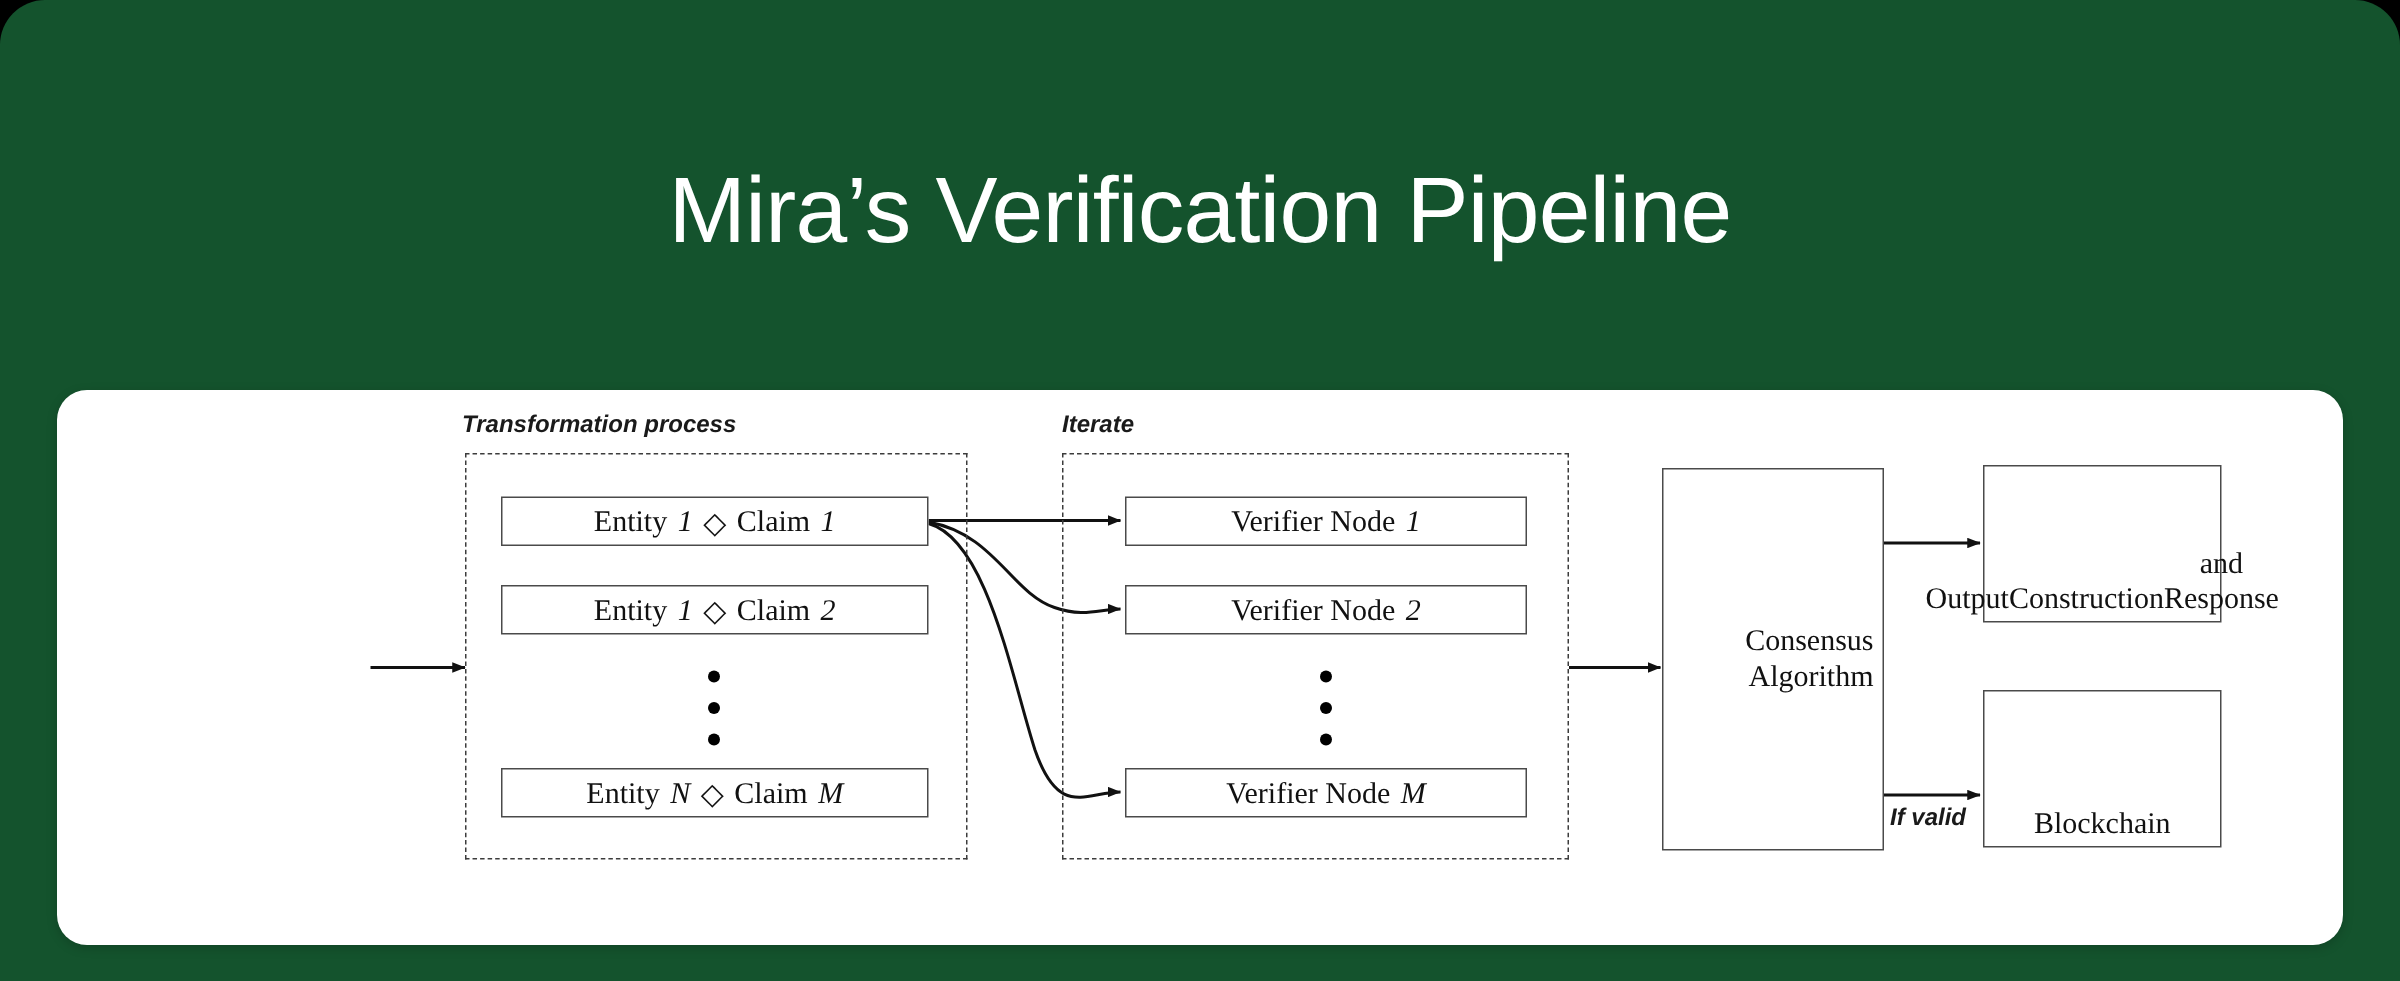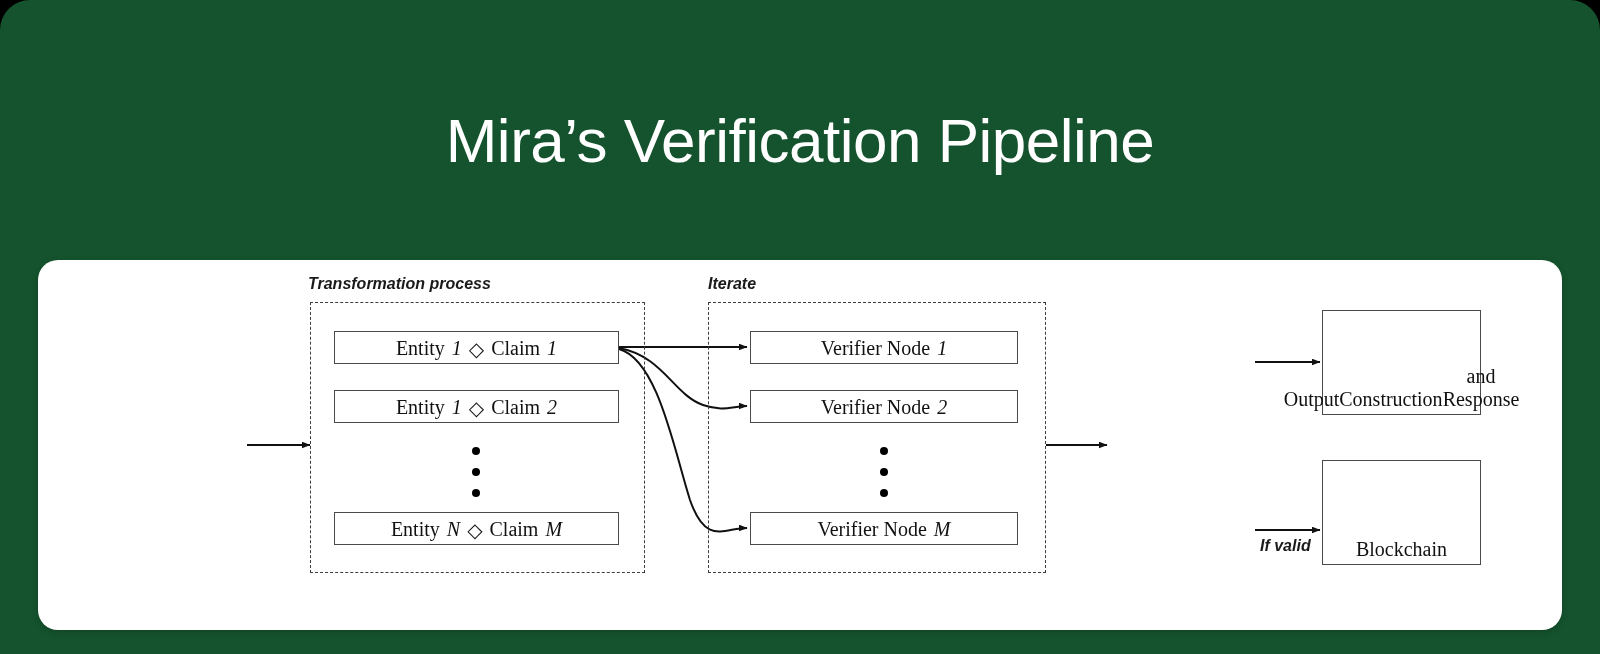--- a/index.html
+++ b/index.html
@@ -223,20 +223,24 @@
         <i></i>
           <i></i>
           <i></i>
       </div>
 
       <div class="node" style="left:712px; top:252px; width:268px; height:33px;">
         <span>Verifier Node</span>
         <span class="it" style="margin-left:7px;">M</span>
       </div>
 
+      <div class="node" style="left:1070px; top:52px; width:148px; height:255px; flex-direction:column;">
+        <span>Consensus</span>
+        <span>Algorithm</span>
+      </div>
 
       <div class="node" style="left:1284px; top:50px; width:159px; height:105px; flex-direction:row;">
         <span>Output</span>
         <span>Construction</span>
         <span>and Response</span>
       </div>
 
       <div class="node" style="left:1284px; top:200px; width:159px; height:105px;">
         <span>Blockchain</span>
       </div>

